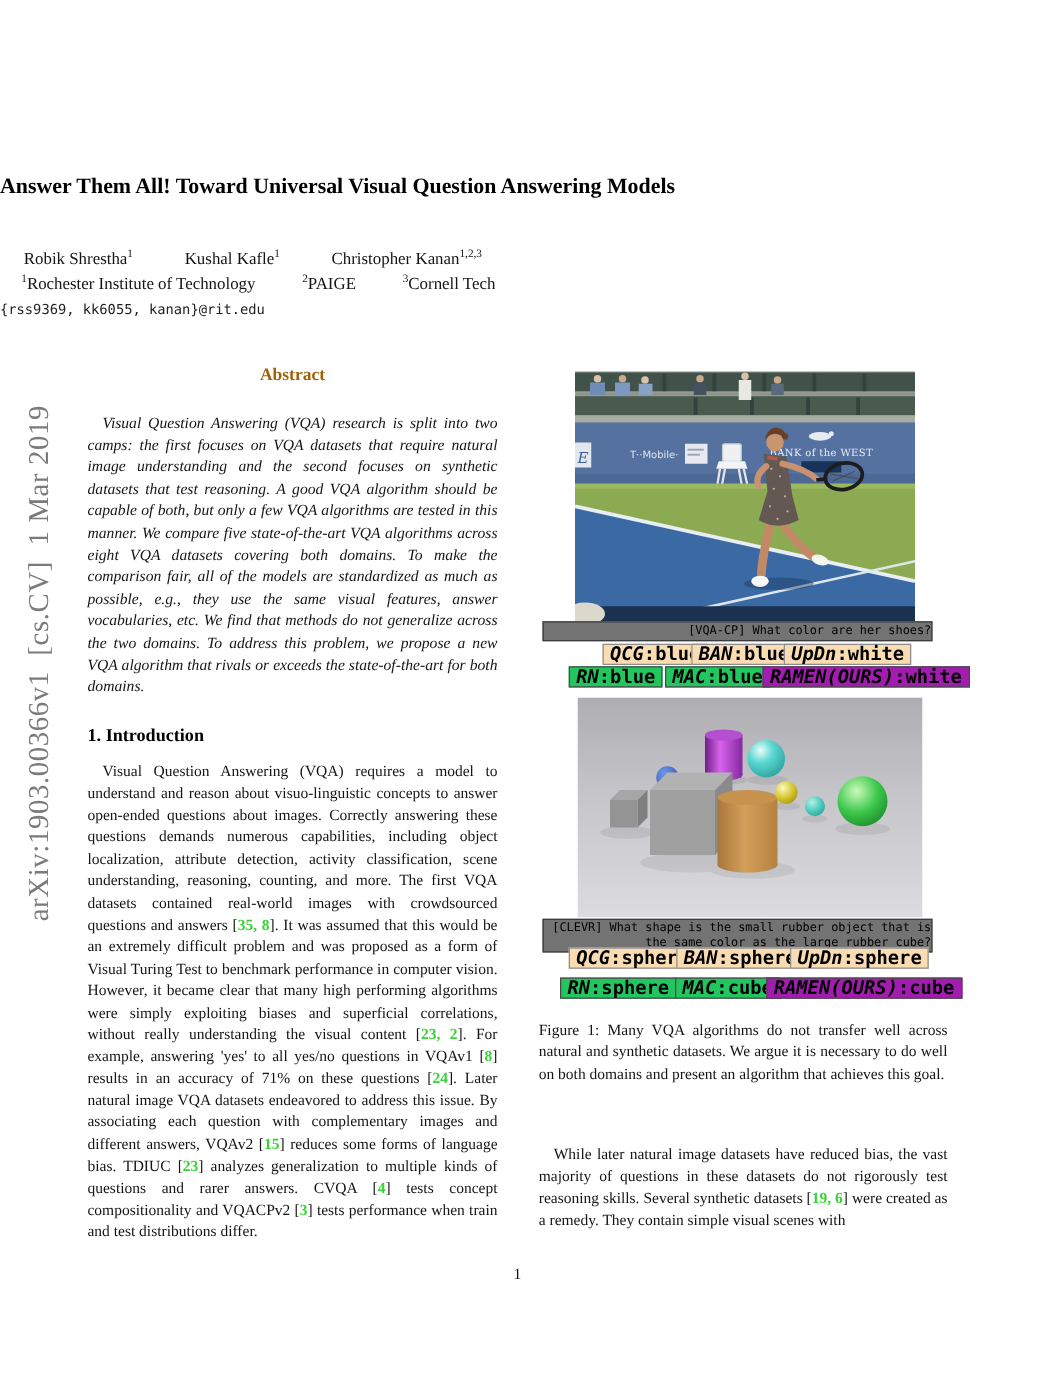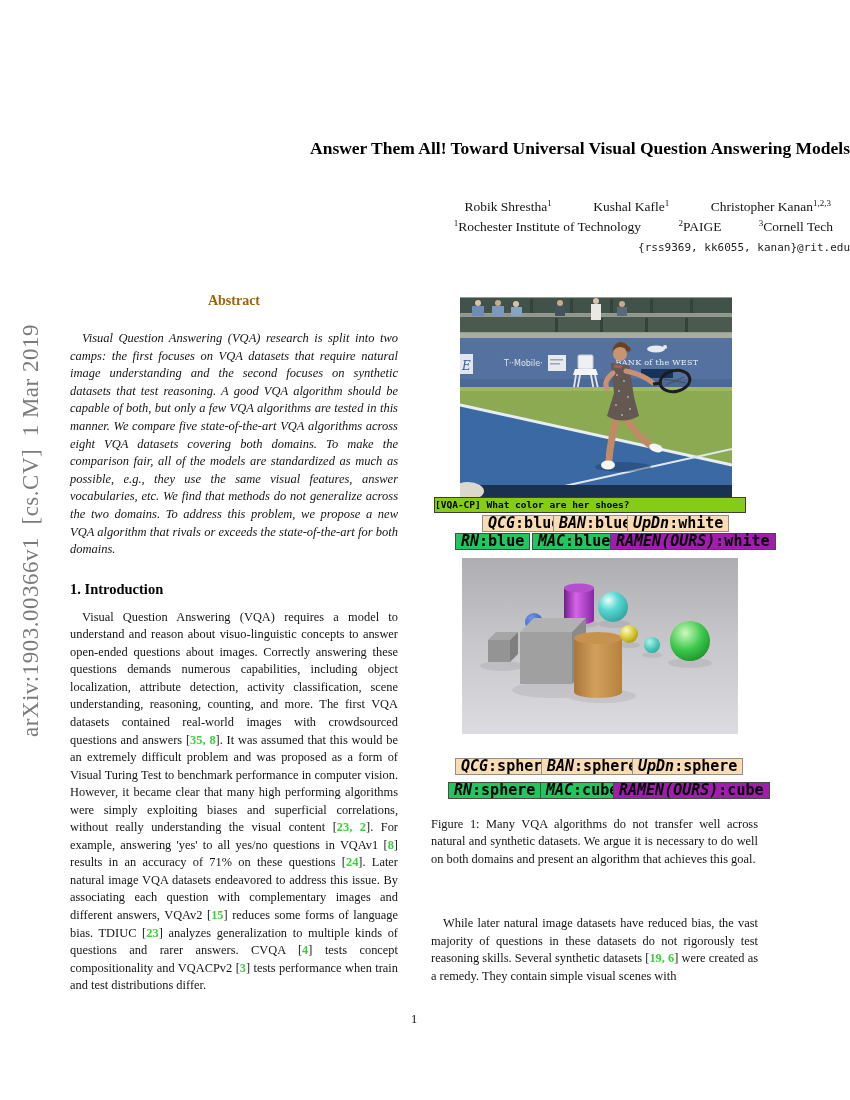--- a/index.html
+++ b/index.html
@@ -5,21 +5,21 @@
   html,body{margin:0;padding:0;background:#ffffff;}
   .page{position:relative;width:850px;height:1100px;background:#fff;overflow:hidden;
         font-family:"Liberation Serif",serif;color:#141414;}
 
   
   .arxiv-strip{position:absolute;top:778px;left:18px;width:495px;
     transform:rotate(-90deg);transform-origin:0 0;text-align:center;
     font-size:23px;color:#7b7b7b;letter-spacing:.5px;white-space:pre;}
 
   
-  .hdr{position:absolute;top:138px;left:0;width:850px;text-align:right;}
+  .hdr{position:absolute;top:138px;left:0;width:850px;text-align:left;}
   .hdr h1{margin:0;font-size:17.5px;font-weight:bold;color:#000;}
   .authors{margin-top:38px;font-size:13.5px;}
   .authors .author{margin:0 19px;}
   .affils{margin-top:3px;font-size:13.5px;}
   .affils .affil{margin:0 17px;}
   sup{font-size:9px;}
   .email{margin-top:6px;font-family:"DejaVu Sans Mono",monospace;font-size:11px;color:#222;}
 
   
   .col{position:absolute;top:288px;}
@@ -29,22 +29,22 @@
   .abs-head{margin:5px 0 21px;text-align:center;font-size:14px;font-weight:bold;color:#a16207;}
   .abs-text{margin:0;font-style:italic;font-size:12.5px;line-height:17.6px;
     text-align:justify;text-indent:12px;}
   .sec-head{margin:22px 0 11px;font-size:14.5px;font-weight:bold;color:#000;}
   .body-text{margin:0;font-size:12.4px;line-height:17.55px;text-align:justify;text-indent:12px;}
   .cite{color:#35d435;font-weight:bold;}
 
   
   .photo{position:absolute;display:block;}
   .qbar{position:absolute;left:3px;width:312px;box-sizing:border-box;
-    background:#84cc16;border:1.6px solid #3c3c3c;text-align:left;
-    font-family:"DejaVu Sans Mono",monospace;font-weight:bold;font-size:9.5px;
+    background:#737373;border:1.6px solid #3c3c3c;text-align:right;
+    font-family:"DejaVu Sans Mono",monospace;font-weight:normal;font-size:9.5px;
     line-height:11.5px;padding:1px 0;color:#000;white-space:pre-line;}
   .chip{position:absolute;box-sizing:border-box;white-space:nowrap;
     font-family:"DejaVu Sans Mono",monospace;font-weight:bold;font-size:15px;
     line-height:13px;padding:1px 5px;border:1.6px solid #4a4a4a;color:#000;}
   .chip .model{font-style:italic;}
   .chip.tan{background:#f9dcb2;border-color:#8f8f8f;}
   .chip.blue{background:#22c55e;}
   .chip.red{background:#a21caf;}
   .caption{position:absolute;left:0;top:528px;width:327px;margin:0;
     font-size:12.4px;line-height:17.4px;text-align:justify;}
@@ -265,20 +265,22 @@
       <g>
         <rect x="112" y="80" width="48" height="54" fill="url(#brownGrad)"></rect>
         <ellipse cx="136" cy="134" rx="24" ry="6" fill="url(#brownGrad)"></ellipse>
         <ellipse cx="136" cy="80" rx="24" ry="6" fill="#c6924e"></ellipse>
       </g>
       <circle cx="167" cy="76" r="9" fill="url(#gGold)"></circle>
       <circle cx="190" cy="87" r="8" fill="url(#gCyan)"></circle>
       <circle cx="228" cy="83" r="20" fill="url(#gGreen)"></circle>
     </svg>
 
+    <div class="qbar" style="top:447px;">[CLEVR] What shape is the small rubber object that is
+the same color as the large rubber cube?</div>
     <div class="chip tan" style="left:24px;top:470px;"><span class="model">QCG</span><span class="ans">:sphere</span></div>
     <div class="chip tan" style="left:110px;top:470px;"><span class="model">BAN</span><span class="ans">:sphere</span></div>
     <div class="chip tan" style="left:201px;top:470px;"><span class="model">UpDn</span><span class="ans">:sphere</span></div>
     <div class="chip blue" style="left:17px;top:494px;"><span class="model">RN</span><span class="ans">:sphere</span></div>
     <div class="chip blue" style="left:109px;top:494px;"><span class="model">MAC</span><span class="ans">:cube</span></div>
     <div class="chip red" style="left:182px;top:494px;"><span class="model">RAMEN(OURS)</span><span class="ans">:cube</span></div>
 
     <p class="caption">Figure 1: Many VQA algorithms do not transfer well across natural and synthetic datasets. We argue it is necessary to do well on both domains and present an algorithm that achieves this goal.</p>
     <p class="rc-par"><span>While later natural image datasets have reduced bias, the vast majority of questions in these datasets do not rigorously test reasoning skills. Several synthetic datasets [</span><span class="cite">19, 6</span><span>] were created as a remedy. They contain simple visual scenes with</span></p>
   </div>

